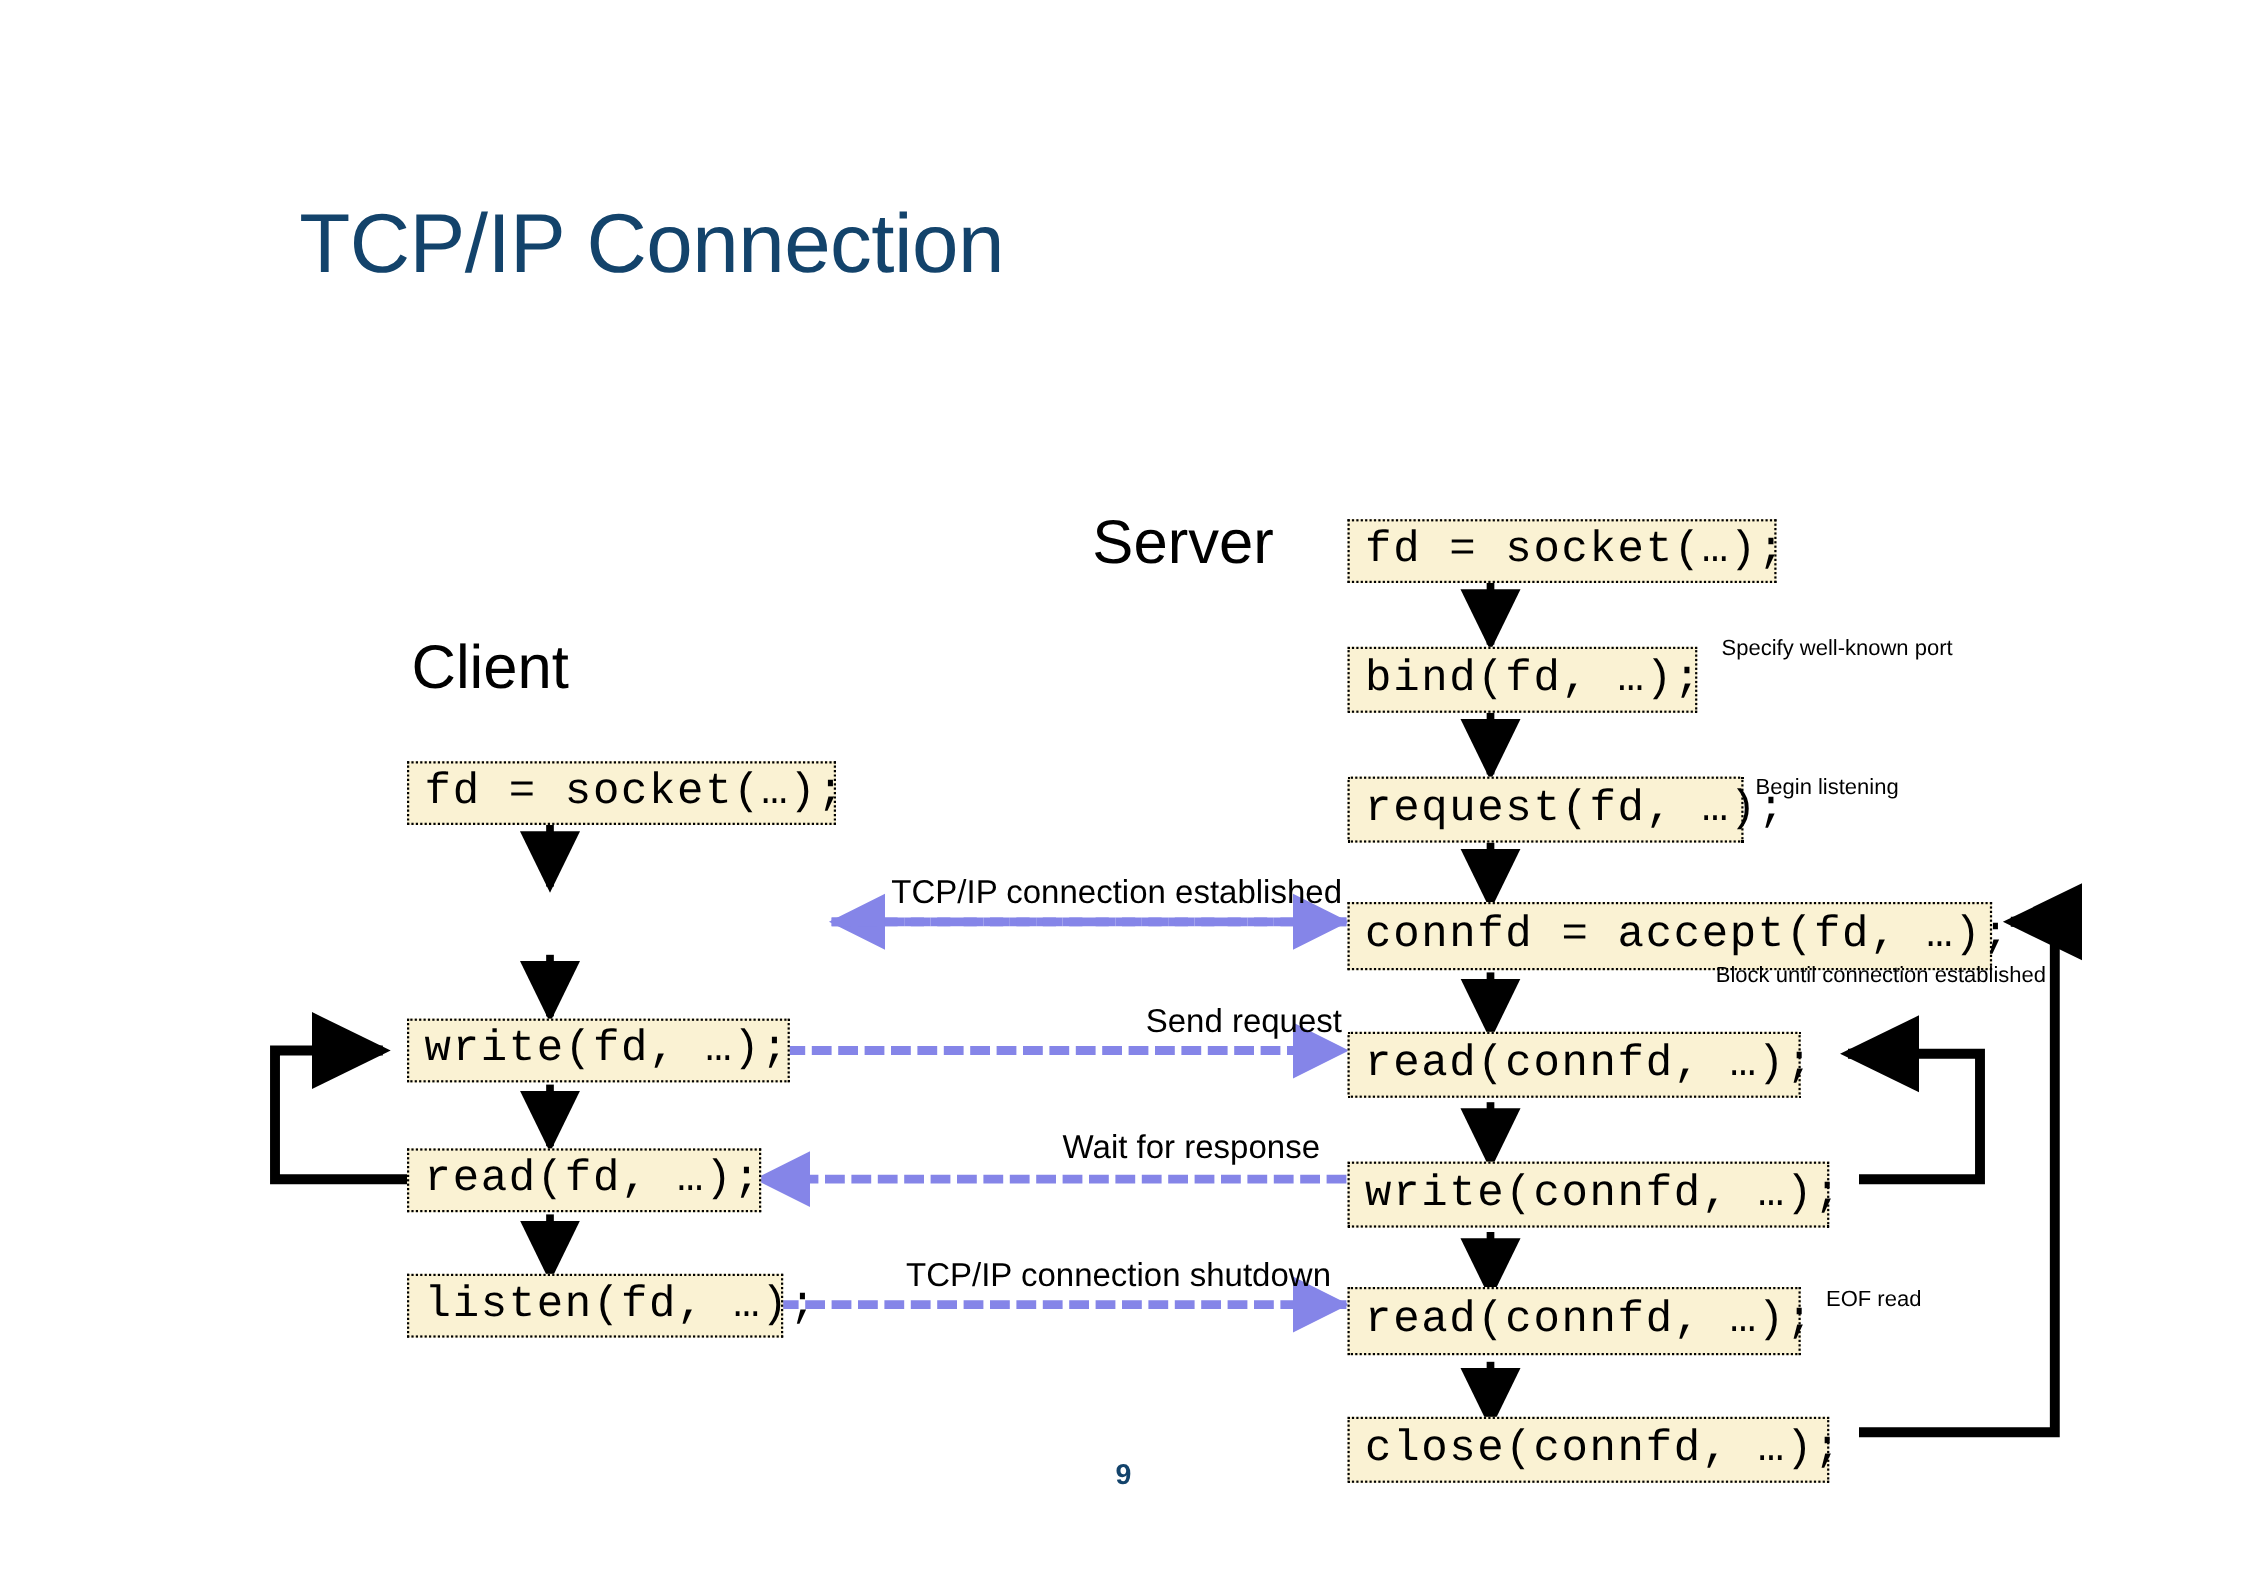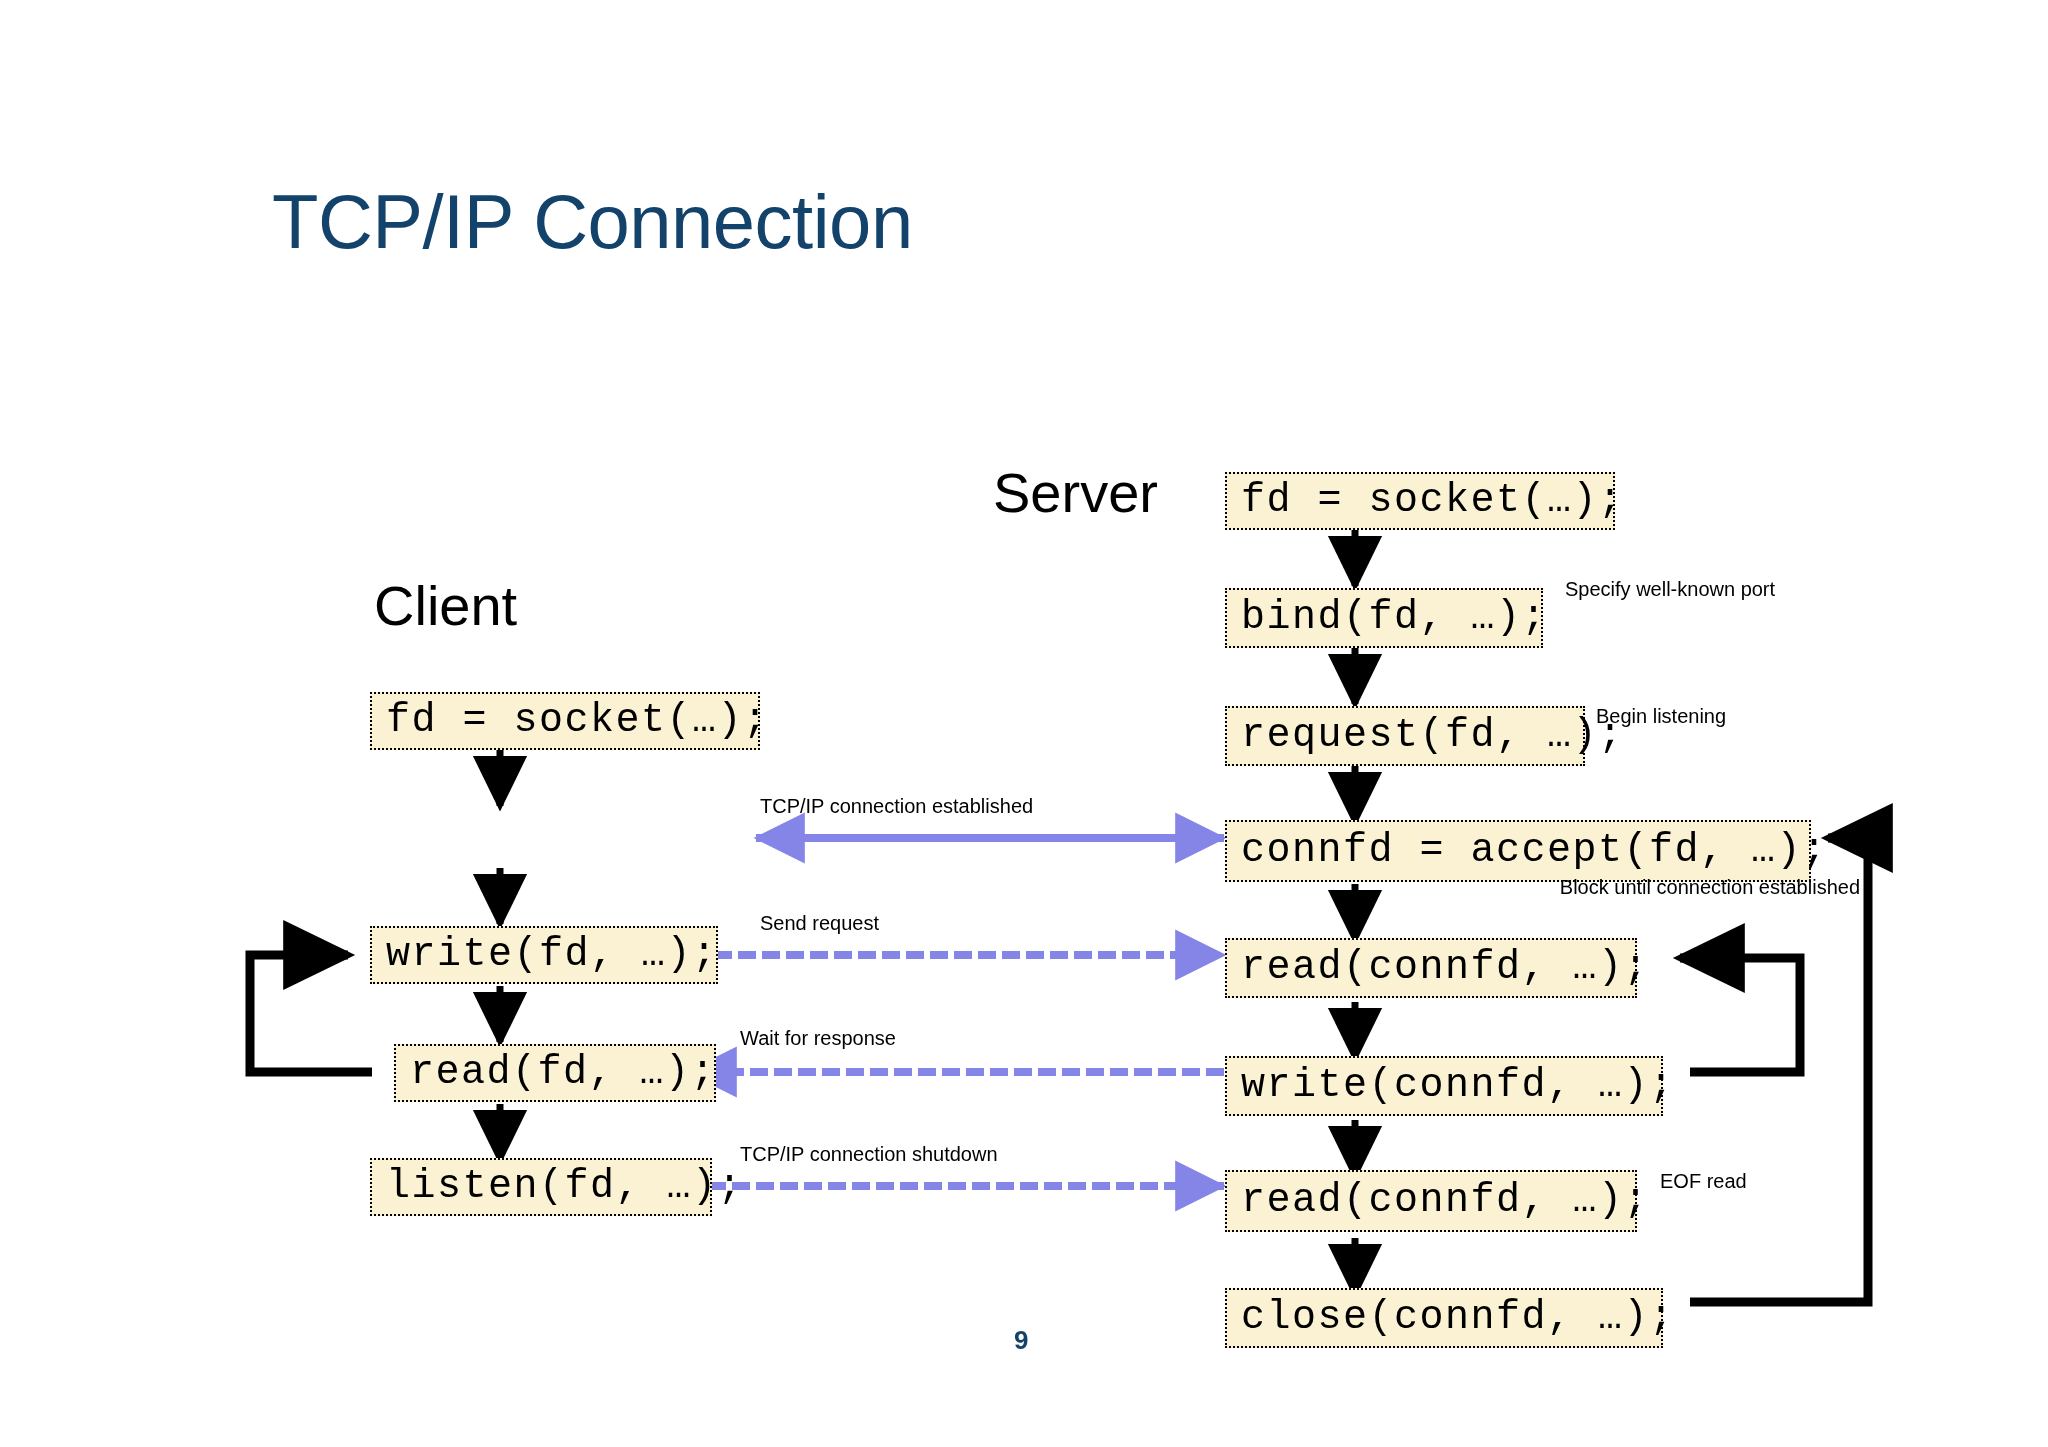--- a/index.html
+++ b/index.html
@@ -61,24 +61,24 @@
     position: absolute;
     font-size: 20px;
     color: #000000;
     line-height: 1.12;
   }
   .note.right-al { text-align: right; }
 
   
   .flow-label {
     position: absolute;
-    font-size: 20px;
+    font-size: 30px;
     color: #000000;
     white-space: nowrap;
-    text-align: left;
+    text-align: right;
   }
 
   
   .arrow-layer {
     position: absolute;
     left: 0; top: 0;
     width: 2048px;
     height: 1447px;
     pointer-events: none;
   }
@@ -139,21 +139,21 @@
     <line x1="712" y1="1186" x2="1220" y2="1186" stroke="#8585e8" stroke-width="8" stroke-dasharray="10 14" stroke-linecap="square" marker-end="url(#blueArrow)"></line>
   </svg>
 
   <div class="col-heading" id="client-heading">Client</div>
 
   <div class="code-box" id="client-step-0" style="left:370px; top:692px; width:390px; height:58px;">fd = socket(…);</div>
 
 
   <div class="code-box" id="client-step-2" style="left:370px; top:926px; width:348px; height:58px;">write(fd, …);</div>
 
-  <div class="code-box" id="client-step-3" style="left:370px; top:1044px; width:322px; height:58px;margin-left:24px;">read(fd, …);</div>
+  <div class="code-box" id="client-step-3" style="left:370px; top:1044px; width:322px; height:58px;">read(fd, …);</div>
 
   <div class="code-box" id="client-step-4" style="left:370px; top:1158px; width:342px; height:58px;">listen(fd, …);</div>
 
   <div class="col-heading" id="server-heading">Server</div>
 
   <div class="code-box" id="server-step-0" style="left:1225px; top:472px; width:390px; height:58px;">fd = socket(…);</div>
 
   <div class="code-box" id="server-step-1" style="left:1225px; top:588px; width:318px; height:60px;">bind(fd, …);</div>
   <div class="note" style="left:1565px; top:578px; width:270px;">Specify well-known port</div>
 

